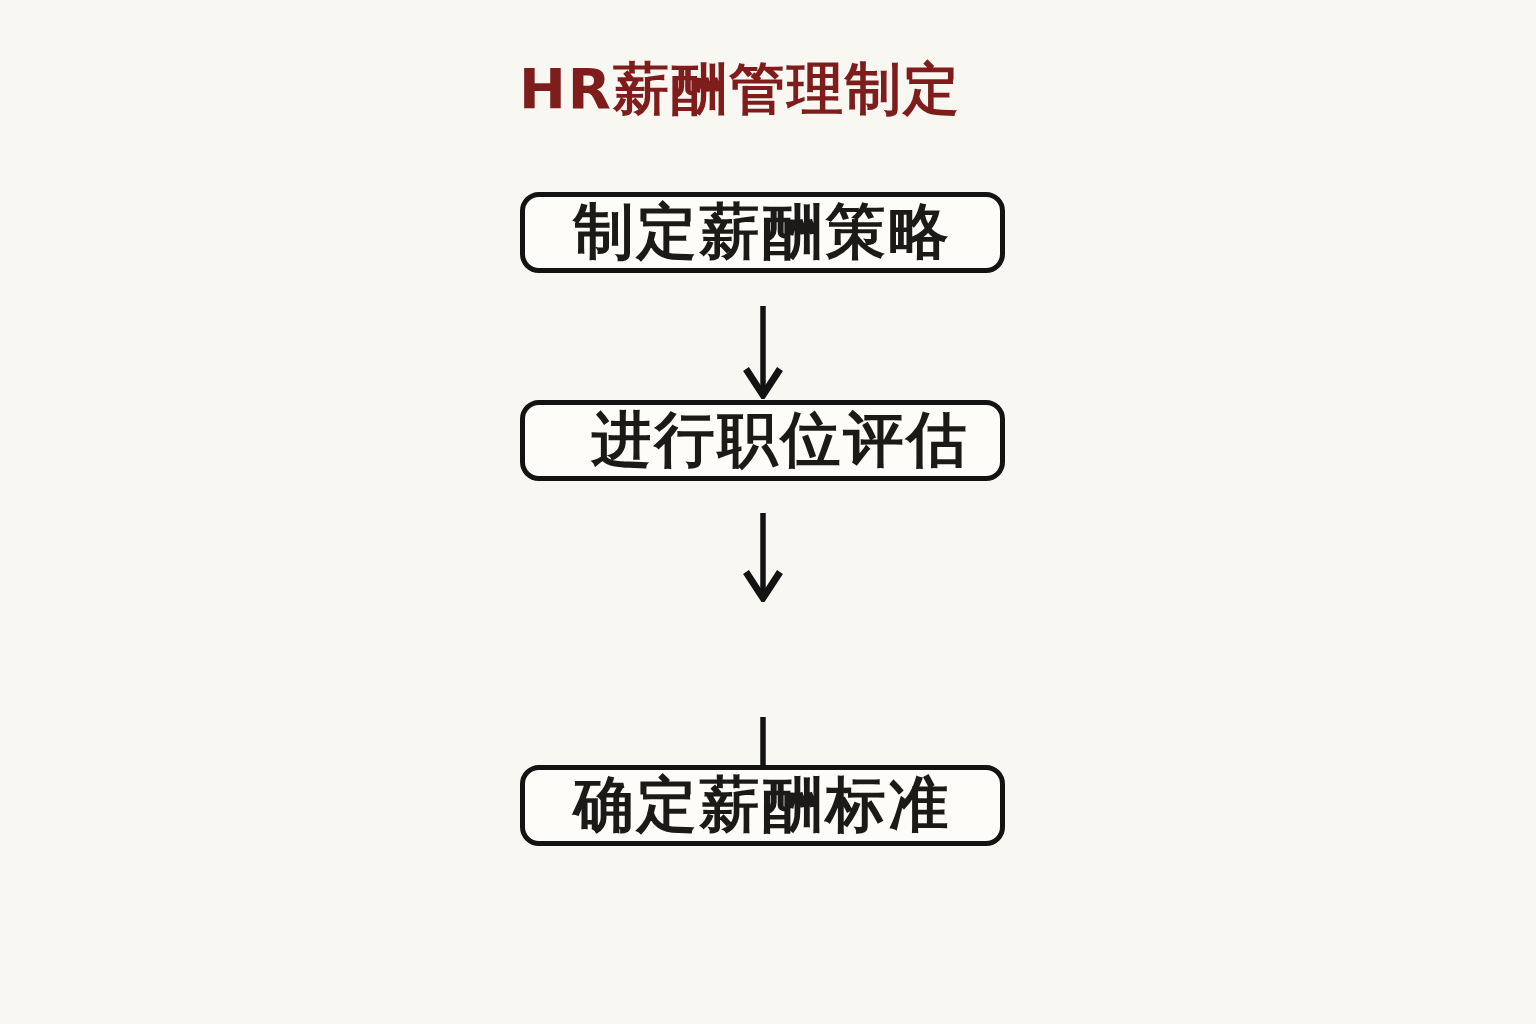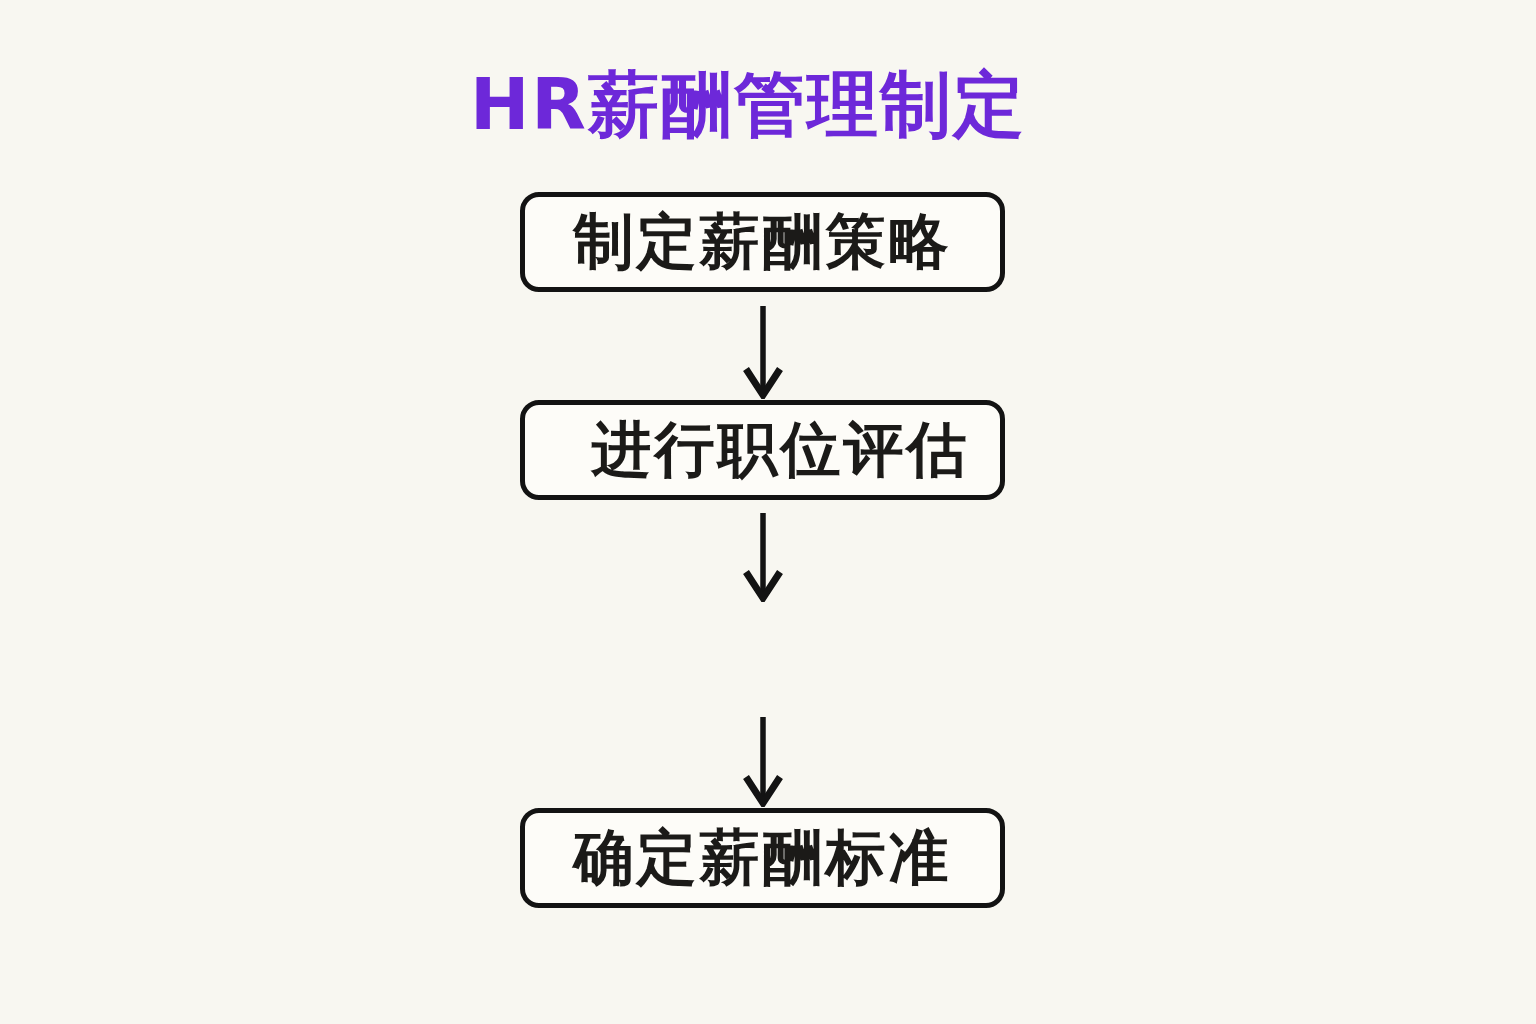--- a/index.html
+++ b/index.html
@@ -16,52 +16,52 @@
   }
   .canvas {
     position: absolute;
     inset: 0;
   }
   .page-title {
     position: absolute;
     top: 58px;
     left: calc(50% - 28px);
     transform: translateX(-50%);
-    margin: 8px;
-    font-size: 71px;
+    margin: 0;
+    font-size: 56px;
     line-height: 1.1;
     font-weight: 900;
     letter-spacing: 2px;
-    color: #6d28d9;
+    color: #7f1d1d;
     white-space: nowrap;
   }
   .flow-node {
     position: absolute;
     left: 520px;
     width: 485px;
-    height: 100px;
+    height: 81px;
     box-sizing: border-box;
     background: #fdfcf8;
     border: 5px solid #131313;
     border-radius: 19px;
     display: flex;
     align-items: center;
     justify-content: center;
   }
   .flow-node .node-label {
     font-size: 60px;
     font-weight: 600;
     letter-spacing: 3px;
     color: #1b1a18;
     white-space: nowrap;
   }
   .node-1 { top: 192px; }
   .node-2 { top: 400px; padding-left: 36px; }
   .node-3 { top: 603px; }
-  .node-4 { top: 808px; }
+  .node-4 { top: 765px; }
   .flow-arrow {
     position: absolute;
     left: 733px;
     width: 60px;
     display: block;
   }
   .arrow-1 { top: 306px; height: 93px; }
   .arrow-2 { top: 513px; height: 89px; }
   .arrow-3 { top: 717px; height: 90px; }
   .flow-arrow line,

